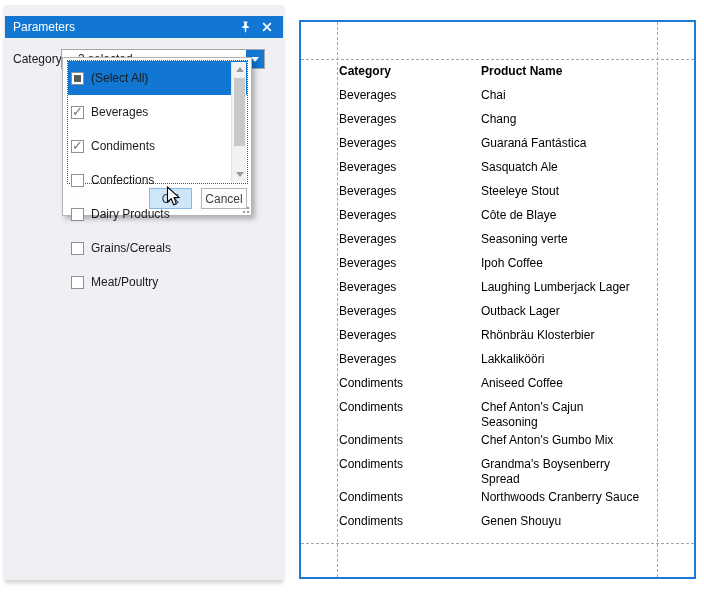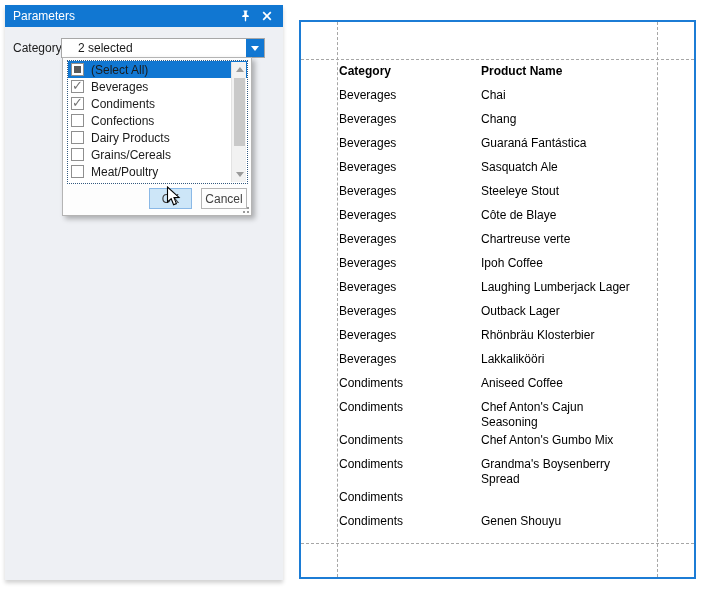--- a/index.html
+++ b/index.html
@@ -4,21 +4,21 @@
 <style>
   * { margin:0; padding:0; box-sizing:border-box; }
   html,body { width:704px; height:596px; background:#fff; overflow:hidden;
               font-family:"Liberation Sans", sans-serif; }
   .canvas { position:relative; width:704px; height:596px; background:#fff; }
 
   
   .panel { position:absolute; left:5px; top:5px; width:278px; height:575px;
            background:#eef0f4; box-shadow:0 3px 4px rgba(0,0,0,.18); }
   .titlebar { height:22px; background:var(--accent,#1177d2); display:flex;
-              align-items:center; padding:0 8px; }
+              align-items:center; padding:0 8px;margin-top:11px; }
   .titlebar .ttl { color:#fff; font-size:12px; flex:1 1 auto; }
   .tb-ico { width:16px; height:16px; display:flex; align-items:center;
             justify-content:center; margin-left:6px; cursor:pointer; }
 
   .param-row { display:flex; align-items:center; margin:11px 0 0 8px; }
   .param-row .plabel { font-size:12px; color:#1b1b1b; width:48px; }
   .combo { display:flex; width:204px; height:20px; background:#fff;
            border:1px solid #a7a7a7; align-items:stretch; }
   .combo .ctext { flex:1 1 auto; font-size:12px; color:#1b1b1b;
                   padding:2px 0 0 16px; }
@@ -26,21 +26,21 @@
                  align-items:center; justify-content:center; }
   .caret { width:0; height:0; border-left:4px solid transparent;
            border-right:4px solid transparent; border-top:5px solid #fff; }
 
   
   .dropdown { position:absolute; left:62px; top:57px; width:190px; height:159px;
               background:#fdfdfd; border:1px solid #b4b4b4;
               box-shadow:3px 3px 5px rgba(0,0,0,.28); z-index:5; }
   .listbox { position:absolute; left:4px; top:2px; width:181px; height:124px;
              background:#fff; border:1px dotted #33597f; }
-  .litem { display:flex; align-items:center; height:17px; padding-left:3px;
+  .litem { display:flex; align-items:center; height:34px; padding-left:3px;
            font-size:12px; color:#1b1b1b; }
   .litem.selected { background:var(--accent,#1177d2); }
   .cbx { width:13px; height:13px; background:#fff; border:1px solid #8f8f8f;
          margin-right:7px; position:relative; flex:0 0 auto; }
   .litem.checked .cbx::after { content:"\2713"; position:absolute; left:0px;
          top:-3px; font-size:13px; color:#737373; }
   .litem.indeterminate .cbx::after { content:""; position:absolute; left:2px;
          top:2px; width:7px; height:7px; background:#5a5a5a; }
   .llabel { white-space:nowrap; }
 
@@ -224,21 +224,21 @@
             <div class="c2">Steeleye Stout</div>
           </div>
 
           <div class="rrow">
             <div class="c1">Beverages</div>
             <div class="c2">Côte de Blaye</div>
           </div>
 
           <div class="rrow">
             <div class="c1">Beverages</div>
-            <div class="c2">Chartreuse verte</div>
+            <div class="c2">Seasoning verte</div>
           </div>
 
           <div class="rrow">
             <div class="c1">Beverages</div>
             <div class="c2">Ipoh Coffee</div>
           </div>
 
           <div class="rrow">
             <div class="c1">Beverages</div>
             <div class="c2">Laughing Lumberjack Lager</div>
@@ -276,20 +276,21 @@
           </div>
 
           <div class="rrow">
             <div class="c1">Condiments</div>
             <div class="c2">Grandma's Boysenberry
 Spread</div>
           </div>
 
           <div class="rrow">
             <div class="c1">Condiments</div>
+            <div class="c2">Northwoods Cranberry Sauce</div>
           </div>
 
           <div class="rrow">
             <div class="c1">Condiments</div>
             <div class="c2">Genen Shouyu</div>
           </div>
 
       </div>
     </div>
   </div>

